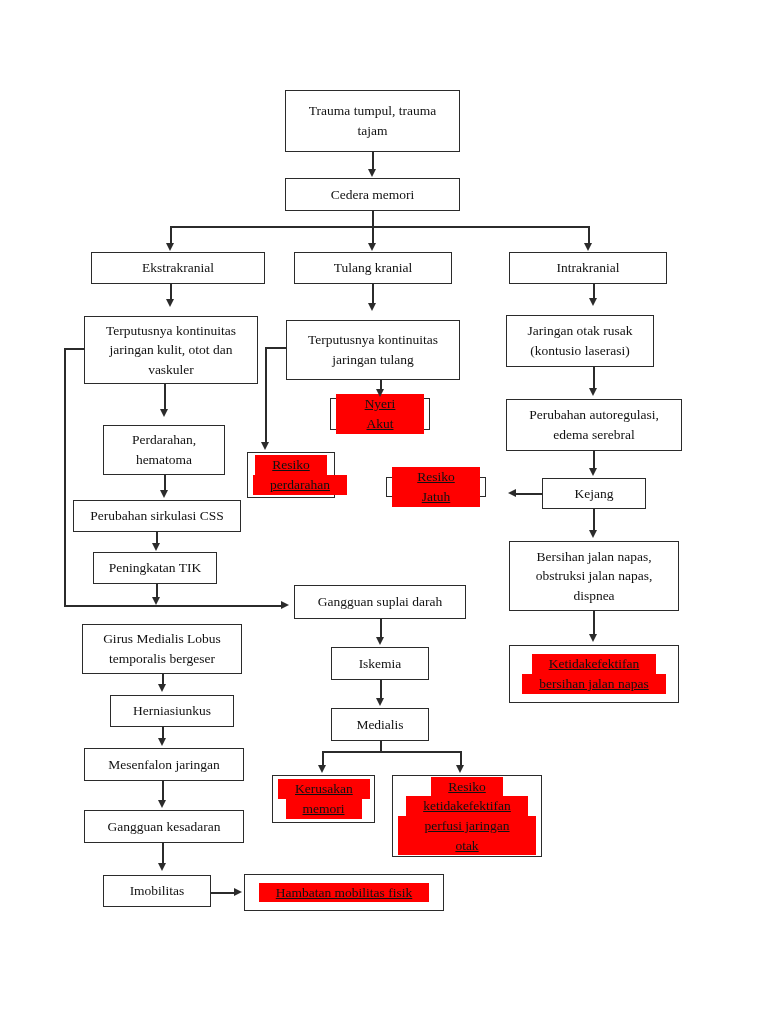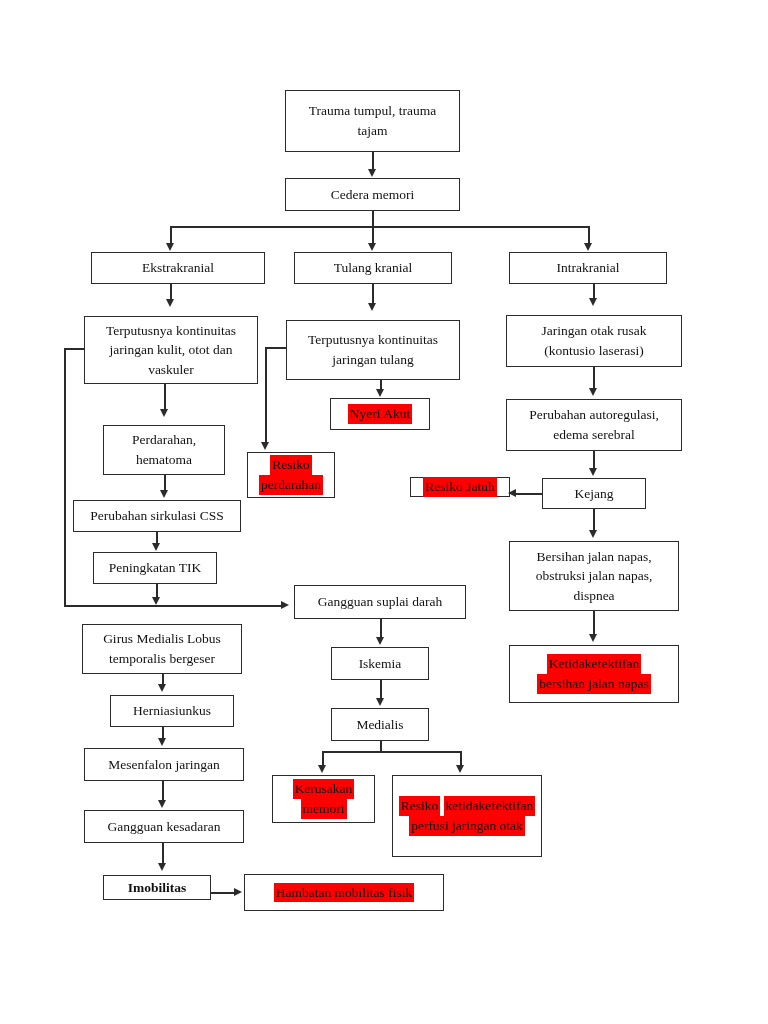--- a/index.html
+++ b/index.html
@@ -32,22 +32,23 @@
   .node .txt {
     display: block;
     width: 100%;
   }
   .node .ln {
     display: block;
   }
   .hl .ln {
     background: #FF0000;
     color: #111111;
-    padding: 0 2px;
+    padding: 0 17px;
     display: inline-block;
+    text-decoration: underline;
   }
   .hl {
     color: #111111;
   }
   
   .vline, .hline {
     position: absolute;
     background: #2b2b2b;
   }
   .vline { width: 1.6px; }
@@ -116,21 +117,21 @@
     </span>
   </div>
 
   <div class="node" style="left:286px; top:320px; width:174px; height:60px;">
     <span class="txt">
       <span class="ln">Terputusnya kontinuitas</span>
       <span class="ln">jaringan tulang</span>
     </span>
   </div>
 
-  <div class="node" style="left:506px; top:315px; width:176px; height:52px;">
+  <div class="node" style="left:506px; top:315px; width:148px; height:52px;">
     <span class="txt">
       <span class="ln">Jaringan otak rusak</span>
       <span class="ln">(kontusio laserasi)</span>
     </span>
   </div>
 
   <div class="node hl" style="left:330px; top:398px; width:100px; height:32px;">
     <span class="txt">
       <span class="ln">Nyeri Akut</span>
     </span>
@@ -150,21 +151,21 @@
     </span>
   </div>
 
   <div class="node hl" style="left:247px; top:452px; width:88px; height:46px;">
     <span class="txt">
       <span class="ln">Resiko</span>
       <span class="ln">perdarahan</span>
     </span>
   </div>
 
-  <div class="node hl" style="left:386px; top:477px; width:100px; height:20px;margin-left:24px;">
+  <div class="node hl" style="left:386px; top:477px; width:100px; height:20px;">
     <span class="txt">
       <span class="ln">Resiko Jatuh</span>
     </span>
   </div>
 
   <div class="node" style="left:542px; top:478px; width:104px; height:31px;">
     <span class="txt">
       <span class="ln">Kejang</span>
     </span>
   </div>
@@ -247,21 +248,21 @@
       <span class="ln">perfusi jaringan otak</span>
     </span>
   </div>
 
   <div class="node" style="left:84px; top:810px; width:160px; height:33px;">
     <span class="txt">
       <span class="ln">Gangguan kesadaran</span>
     </span>
   </div>
 
-  <div class="node" style="left:103px; top:875px; width:108px; height:25px;font-weight:bold;">
+  <div class="node" style="left:103px; top:875px; width:108px; height:32px;">
     <span class="txt">
       <span class="ln">Imobilitas</span>
     </span>
   </div>
 
   <div class="node hl" style="left:244px; top:874px; width:200px; height:37px;">
     <span class="txt">
       <span class="ln">Hambatan mobilitas fisik</span>
     </span>
   </div>

